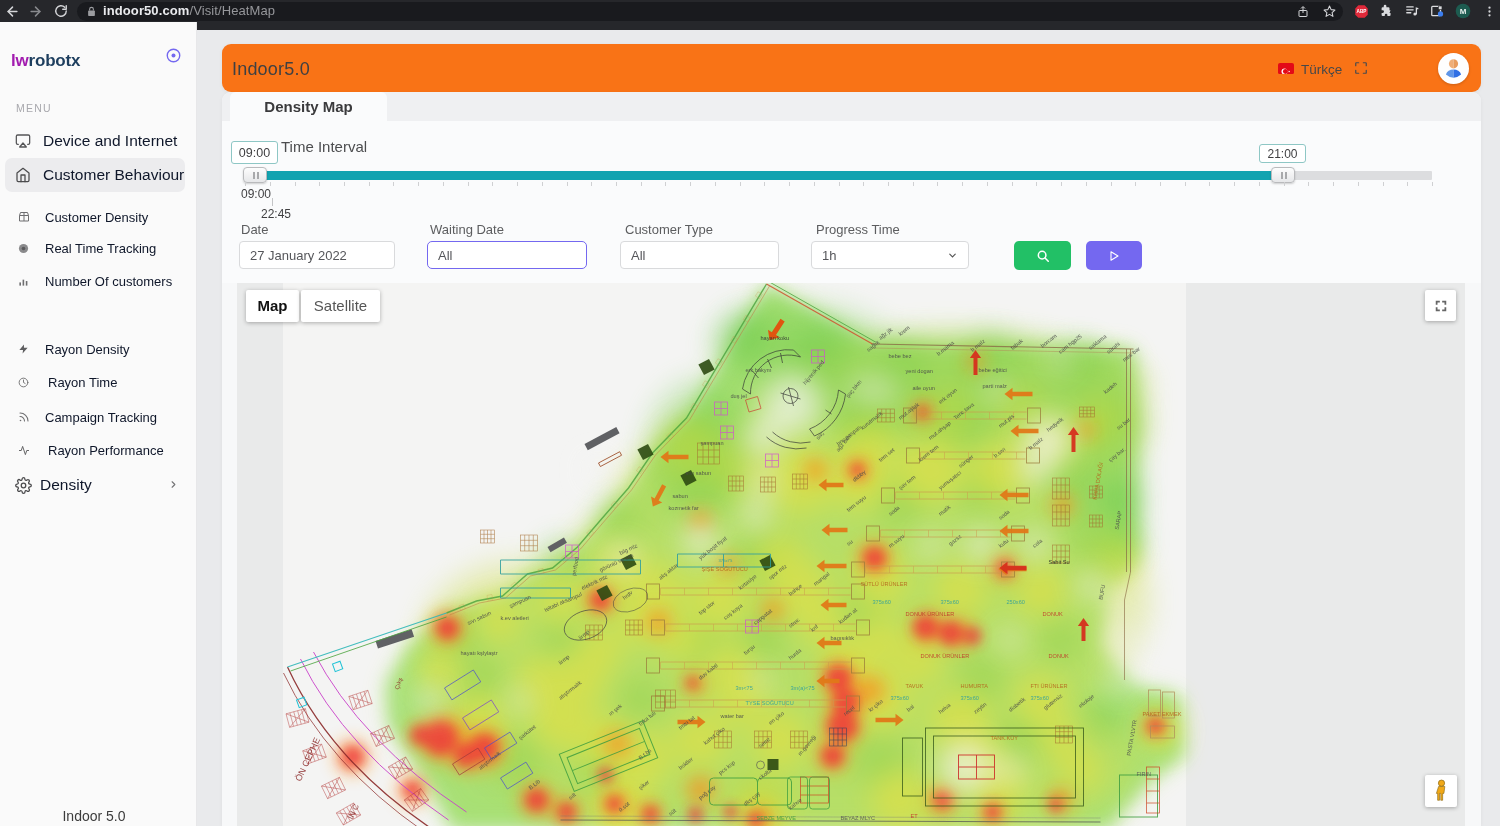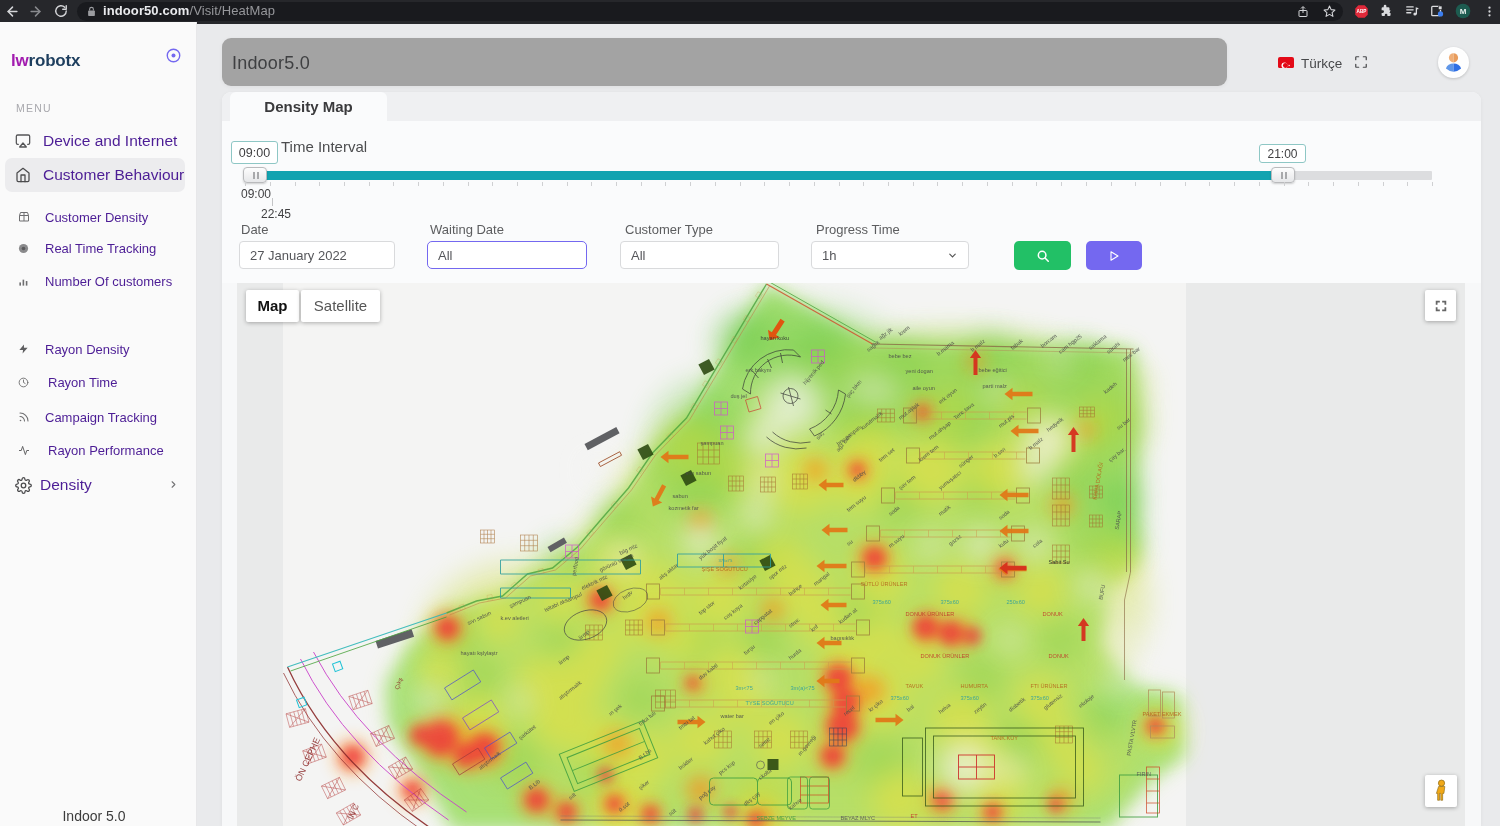--- a/index.html
+++ b/index.html
@@ -1,37 +1,37 @@
 <!DOCTYPE html>
 <html><head><meta charset="utf-8">
 <style>
 *{margin:0;padding:0;box-sizing:border-box}
 html,body{width:1500px;height:826px;overflow:hidden;background:#e9eaec;
  font-family:"Liberation Sans",sans-serif;}
 .abs{position:absolute}
 
-#chrome{position:absolute;left:0;top:0;width:1500px;height:24px;background:#26272b;}
+#chrome{position:absolute;left:0;top:0;width:1500px;height:30px;background:#26272b;}
 #pill{position:absolute;left:77px;top:1.5px;width:1266px;height:19px;border-radius:10px;background:#191a1e;}
 .chromeicon{position:absolute;top:0;height:22px;display:flex;align-items:center;justify-content:center;color:#cdced1}
 #urltxt{position:absolute;left:103px;top:3px;font-size:13px;color:#e9eaed;font-weight:700;letter-spacing:.1px}
 #urltxt span{color:#96979b;font-weight:400}
 
 #sidebar{position:absolute;left:0;top:22px;width:197px;height:804px;background:#fafafa;border-right:1px solid #e7e7e9;}
 #logo{position:absolute;left:11px;top:29px;font-size:17px;font-weight:800;letter-spacing:-.2px;color:#1d3e5e}
 #logo b{color:#a21caf;font-weight:700}
 #menuLbl{position:absolute;left:16px;top:80px;font-size:10.5px;color:#a8a8ad;letter-spacing:1.2px;font-weight:500}
-.mi{position:absolute;left:0;width:197px;height:30px;display:flex;align-items:center;color:#4c1d95;font-size:15.5px}
+.mi{position:absolute;left:0;width:197px;height:30px;display:flex;align-items:center;color:#0f172a;font-size:15.5px}
 .mi svg{position:absolute;left:15px}
 .mi .t{position:absolute;left:43px;white-space:nowrap}
 .mi2 svg{left:18px}
 .mi2 .t{left:45px;font-size:13px}
 #active{position:absolute;left:5px;top:136px;width:180px;height:34px;background:#ececee;border-radius:7px}
 #bottomBrand{position:absolute;left:0;top:786px;width:188px;text-align:center;font-size:14px;color:#3c3c3c}
 
-#hcard{position:absolute;left:222px;top:38px;width:1005px;height:48px;background:#a3a3a3;border-radius:9px;box-shadow:0 1px 4px rgba(0,0,0,.05)}
+#hcard{position:absolute;left:222px;top:44px;width:1259px;height:48px;background:#f97316;border-radius:9px;box-shadow:0 1px 4px rgba(0,0,0,.05)}
 #hTitle{position:absolute;left:10px;top:15px;font-size:18px;font-weight:500;color:#3f4042;letter-spacing:.2px}
 #flag{position:absolute;left:1056px;top:19px;width:16px;height:11px;border-radius:2px;background:#e30a17;overflow:hidden}
 #turkce{position:absolute;left:1079px;top:18px;font-size:13.5px;color:#47484a}
 #fsIco{position:absolute;left:1132px;top:17px}
 #avatar{position:absolute;left:1216px;top:9px;width:31px;height:31px;border-radius:50%;background:#fff;box-shadow:0 1px 3px rgba(0,0,0,.18);overflow:hidden}
 
 #ccard{position:absolute;left:222px;top:92px;width:1259px;height:734px;background:#f7f8f9;border-radius:9px 9px 0 0;box-shadow:0 1px 4px rgba(0,0,0,.05)}
 #tabbar{position:absolute;left:0;top:0;width:1259px;height:29px;background:#eff0f2;border-radius:9px 9px 0 0}
 #tab{position:absolute;left:8px;top:0;width:157px;height:29px;background:#fafbfc;border-radius:6px 6px 0 0;display:flex;align-items:center;justify-content:center;font-size:15px;font-weight:700;color:#3a3a3c}
 #pane{position:absolute;left:0;top:29px;width:1259px;height:162px;background:#fafbfc}

